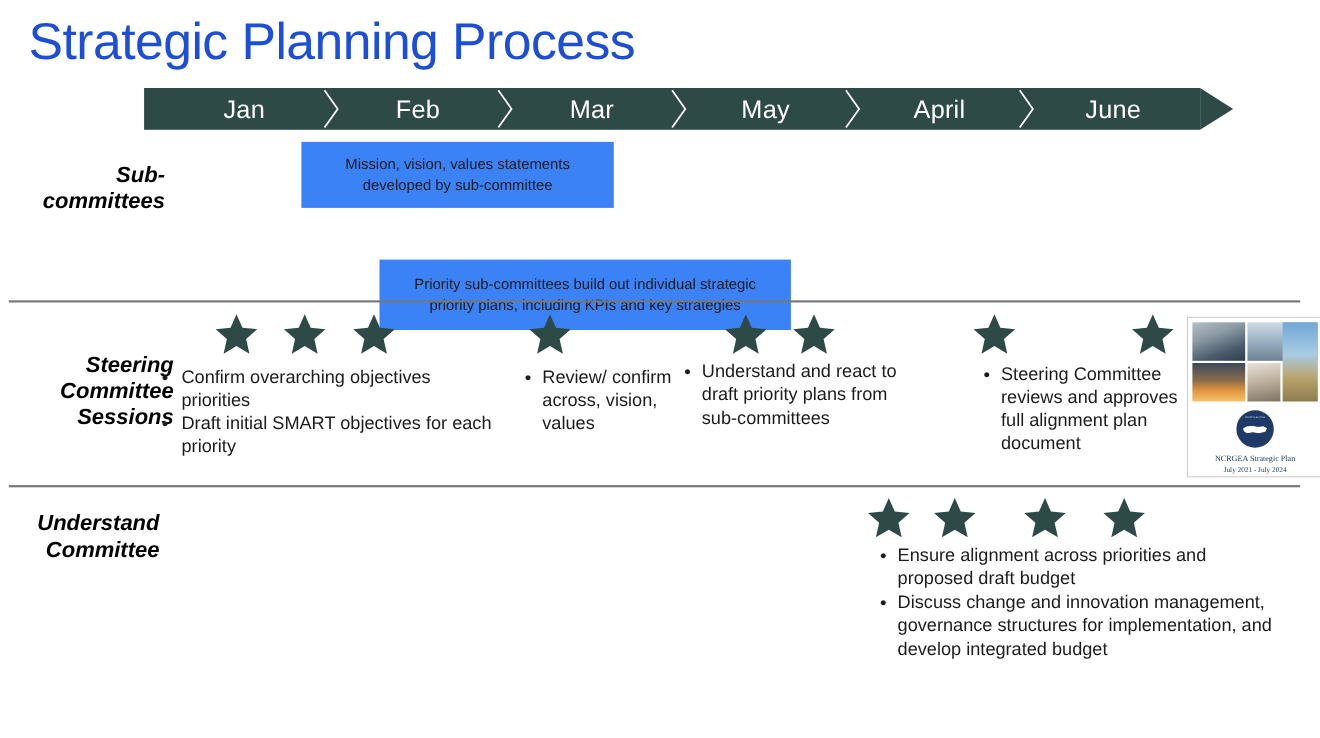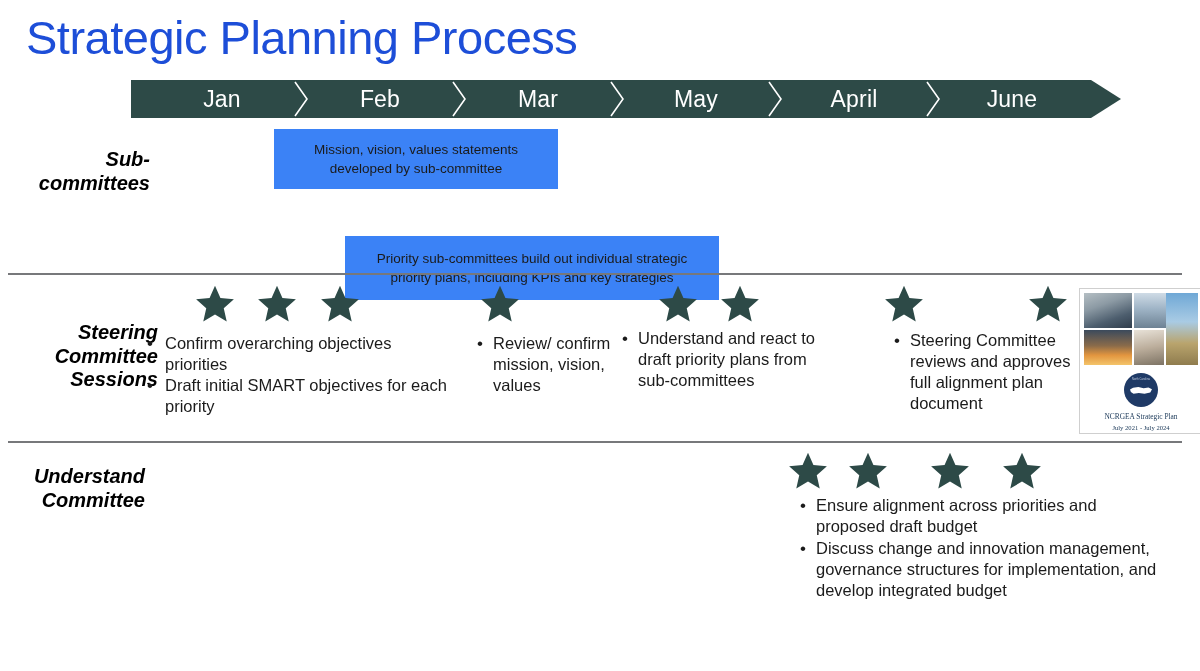--- a/index.html
+++ b/index.html
@@ -358,21 +358,21 @@
     </div>
     <div class="bullet-item">
       <span class="bullet-dot">•</span>
       <span class="bullet-text">Draft initial SMART objectives for each priority</span>
     </div>
   </div>
 
   <div class="bullet-group" id="bg-mar">
     <div class="bullet-item">
       <span class="bullet-dot">•</span>
-      <span class="bullet-text">Review/ confirm mission, vision, values</span>
+      <span class="bullet-text">Review/ confirm across, vision, values</span>
     </div>
   </div>
 
   <div class="bullet-group" id="bg-apr">
     <div class="bullet-item">
       <span class="bullet-dot">•</span>
       <span class="bullet-text">Understand and react to draft priority plans from sub-committees</span>
     </div>
   </div>
 

